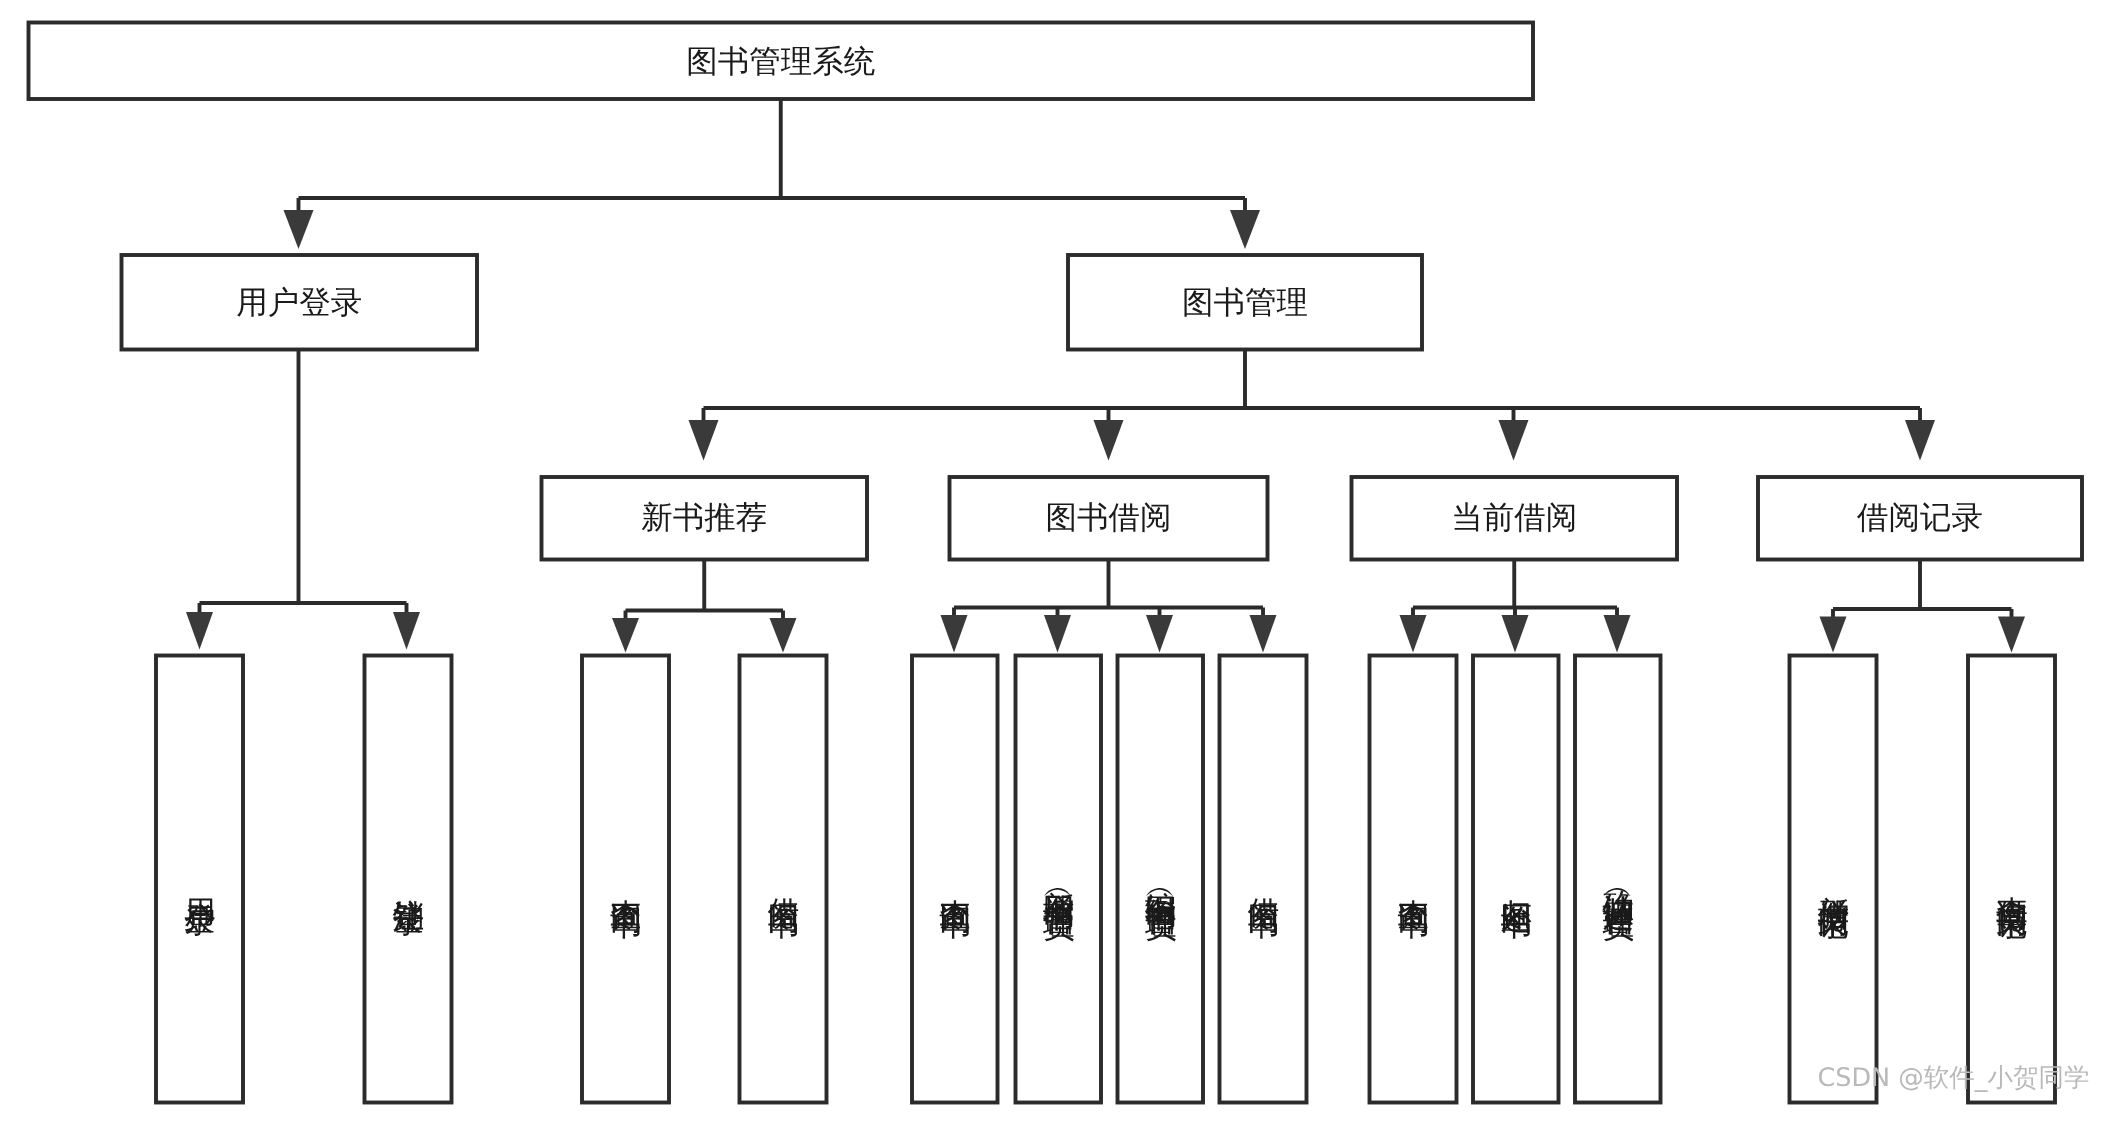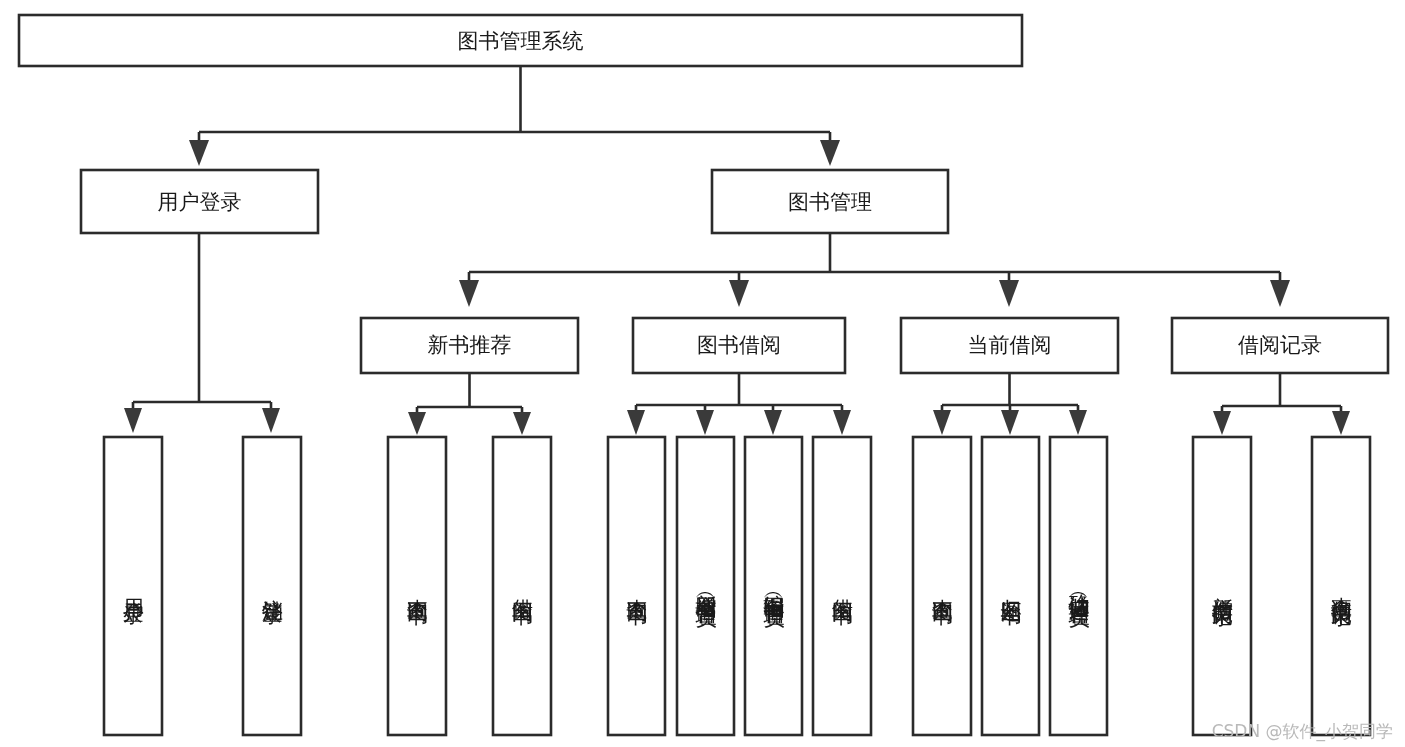--- a/index.html
+++ b/index.html
@@ -60,21 +60,21 @@
     align-items: center;
     justify-content: center;
     text-align: center;
     white-space: nowrap;
     pointer-events: none;
     user-select: none;
   }
   #watermark {
     position: absolute;
     right: 12px;
-    bottom: 4px;
+    bottom: 17px;
     font-family: "DejaVu Sans", "Liberation Sans", sans-serif;
     font-size: 17px;
     color: #b9b9b9;
     white-space: nowrap;
     user-select: none;
   }
 </style>
 </head>
 <body>
 

